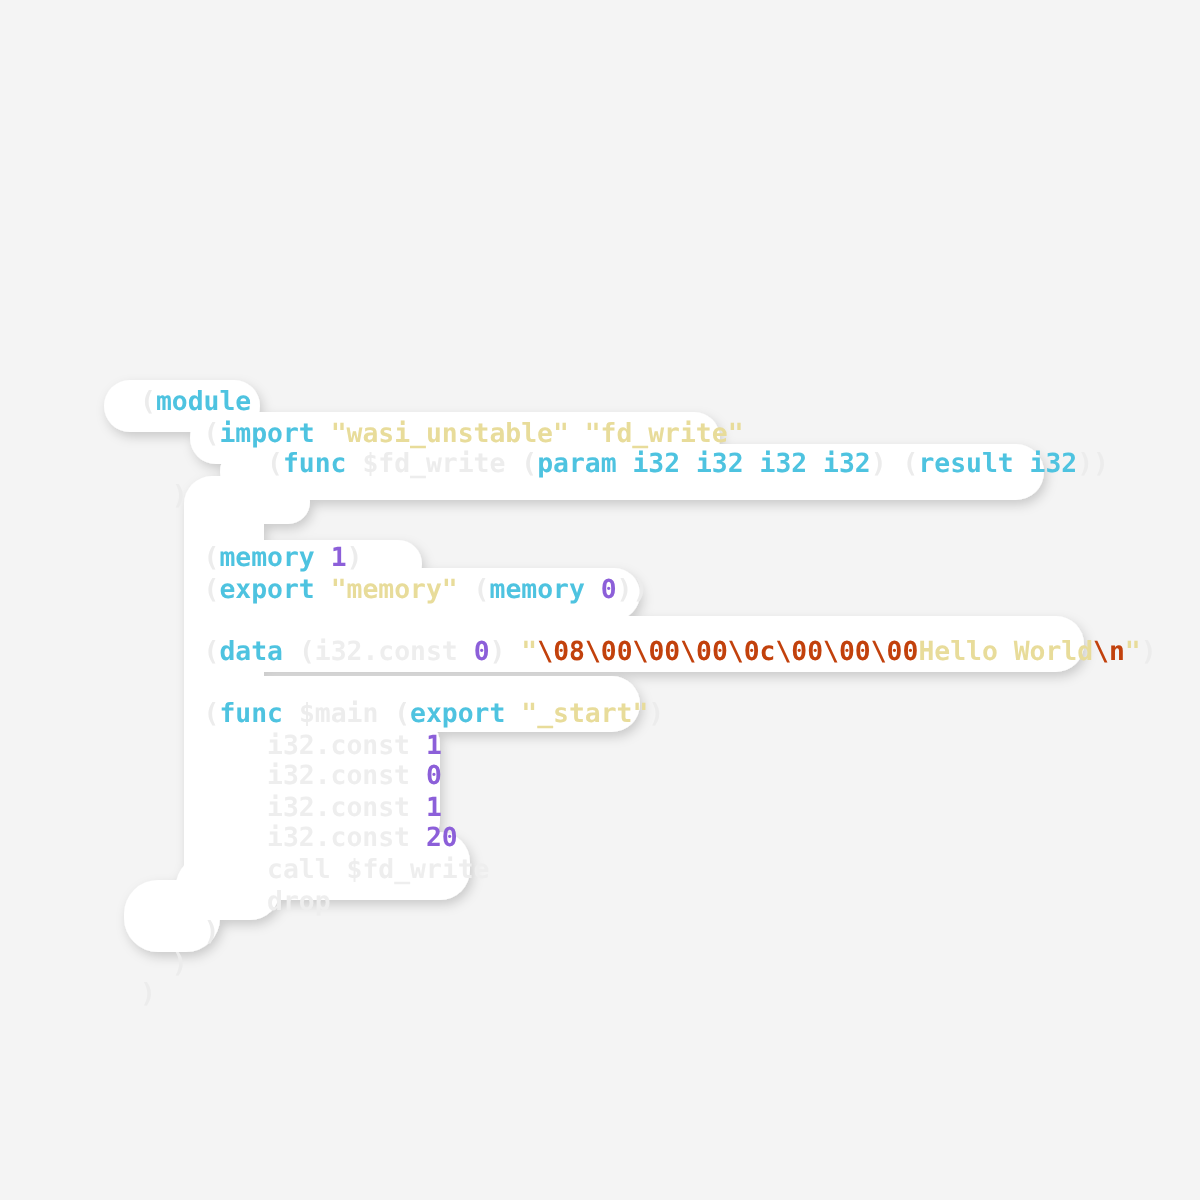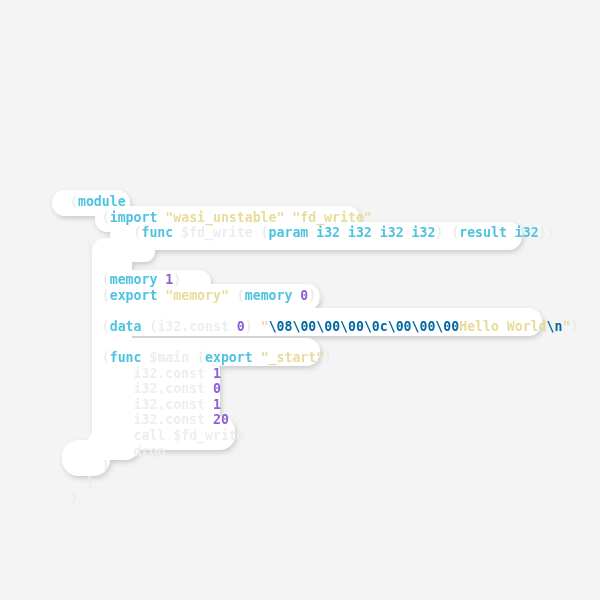--- a/index.html
+++ b/index.html
@@ -51,21 +51,21 @@
   }
   .code-line.blank { height: 15.6px; }
 
   
   .tk-kw    { color: #4ec3e0; }
   .tk-str   { color: #e8dc9a; }
   .tk-num   { color: #8c5fd9; }
   .tk-paren { color: #ececec; }
   .tk-id    { color: #ededed; }
   .tk-faint { color: #eeeeee; }
-  .tk-esc   { color: #0369a1; }
+  .tk-esc   { color: #c2410c; }
   .tk-plain { color: #e9e9e9; }
 </style>
 </head>
 <body>
 
 <div id="stage">
 
   <svg id="sticker-shape" viewBox="0 0 600 600" width="600" height="600" aria-hidden="true">
     <defs>
       <filter id="stickerShadow" x="-20%" y="-20%" width="140%" height="140%">

